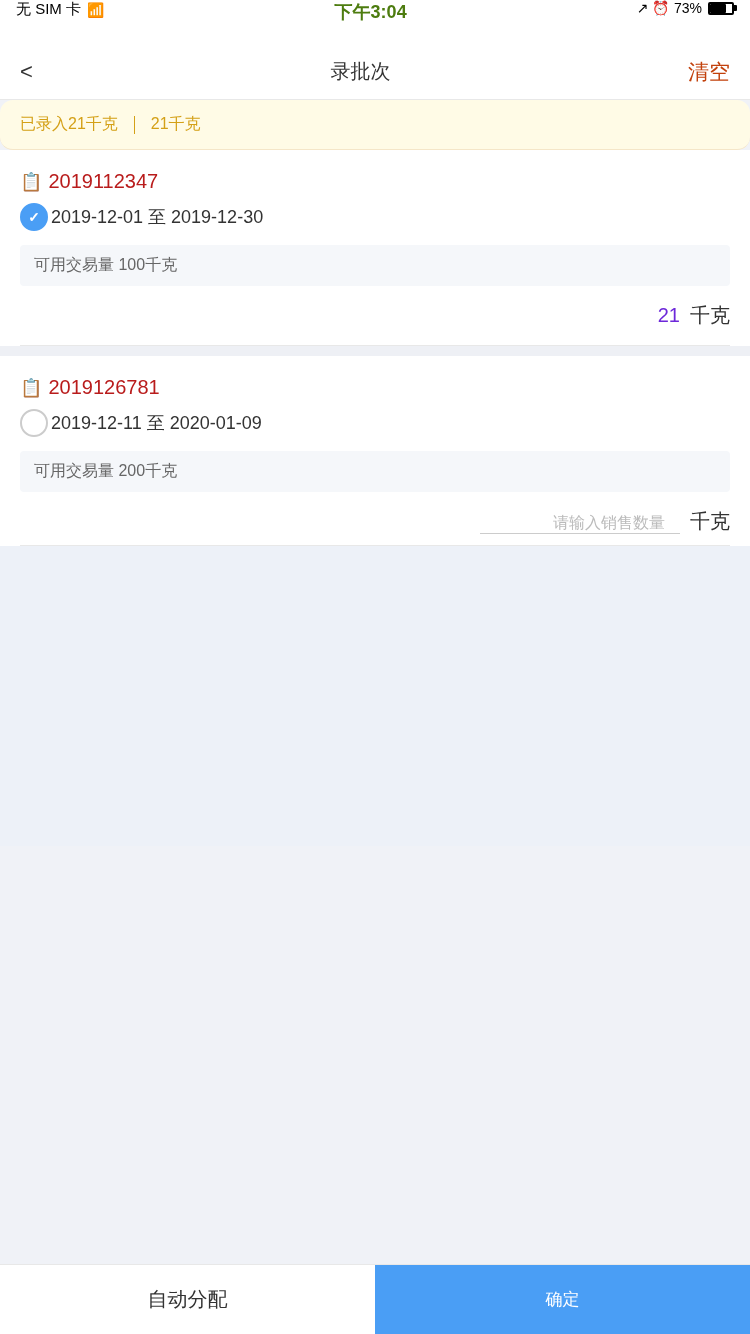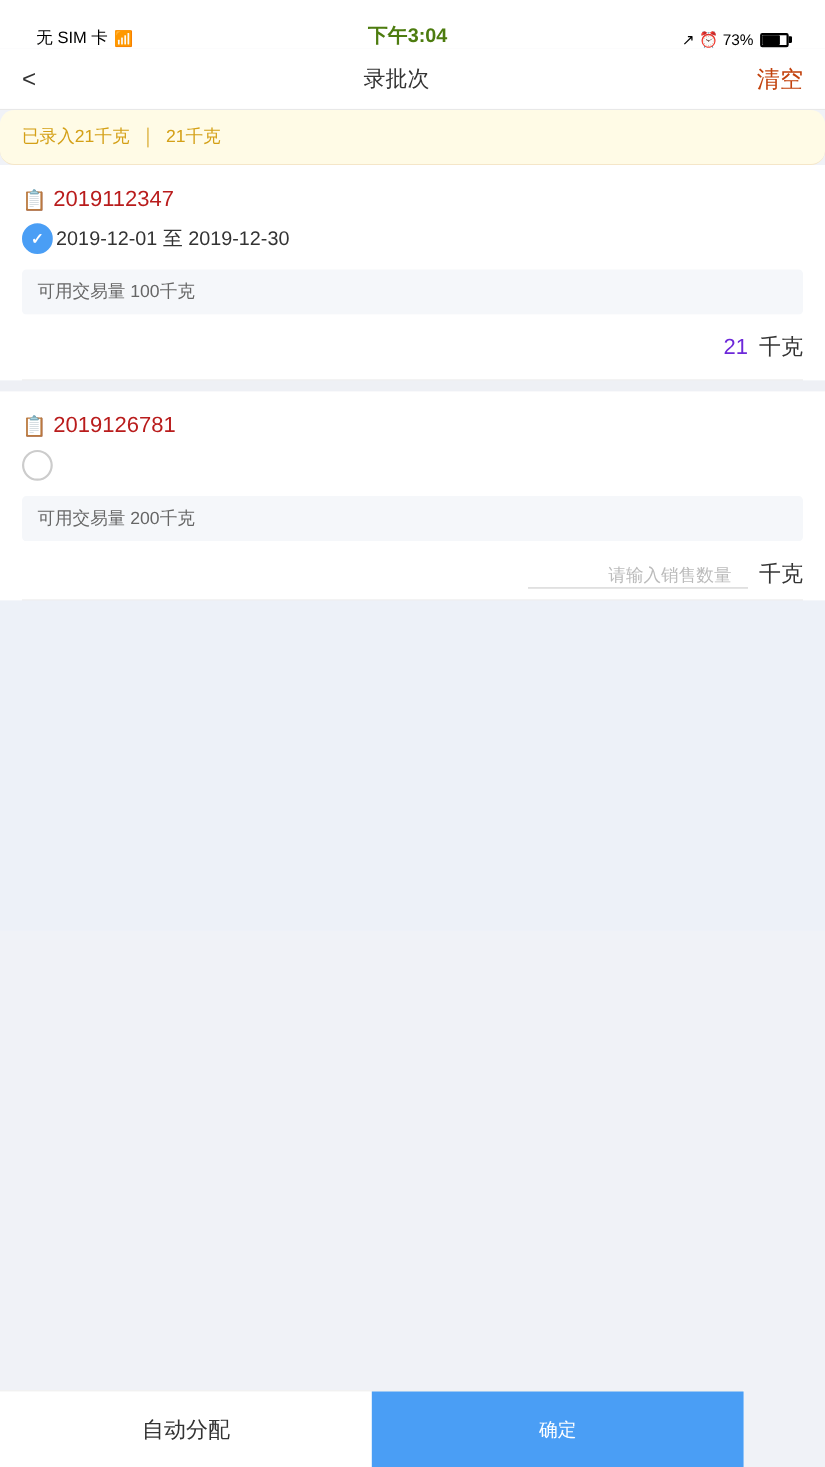--- a/index.html
+++ b/index.html
@@ -10,23 +10,23 @@
       width: 750px;
       min-height: 1334px;
       overflow-x: hidden;
     }
 
     
     .status-bar {
       background: #fff;
       height: 44px;
       display: flex;
-      align-items: flex-end;
+      align-items: flex-start;
       justify-content: space-between;
-      padding: 0 33px;
+      padding: 0 16px;
       font-size: 15px;
       font-weight: 500;
     }
     .status-left {
       display: flex;
       align-items: center;
       gap: 6px;
       font-size: 15px;
       color: #000;
     }
@@ -237,21 +237,21 @@
       background: #edf1f8;
       flex: 1;
       min-height: 300px;
     }
 
     
     .bottom-bar {
       position: fixed;
       bottom: 0;
       left: 0;
-      width: 676px;
+      width: 750px;
       height: 70px;
       display: flex;
       background: #fff;
       border-top: 1px solid #e8e8e8;
     }
     .btn-auto {
       flex: 1;
       display: flex;
       align-items: center;
       justify-content: center;
@@ -334,20 +334,21 @@
 <div class="section-divider"></div>
 
 <div class="card-section">
   <div class="card">
     <div class="batch-id-row">
       <span class="batch-icon">📋</span>
       <span class="batch-id">2019126781</span>
     </div>
     <div class="date-row">
       <div class="checkbox-circle"></div>
+      <span class="date-text">2019-12-11 至 2020-01-09</span>
     </div>
     <div class="available-bar">
       <span>可用交易量 200千克</span>
     </div>
   </div>
   <div class="quantity-input-row">
     <input class="quantity-input" type="number" placeholder="请输入销售数量" style="">
     <span class="quantity-unit">千克</span>
   </div>
   <div class="divider-line"></div>

